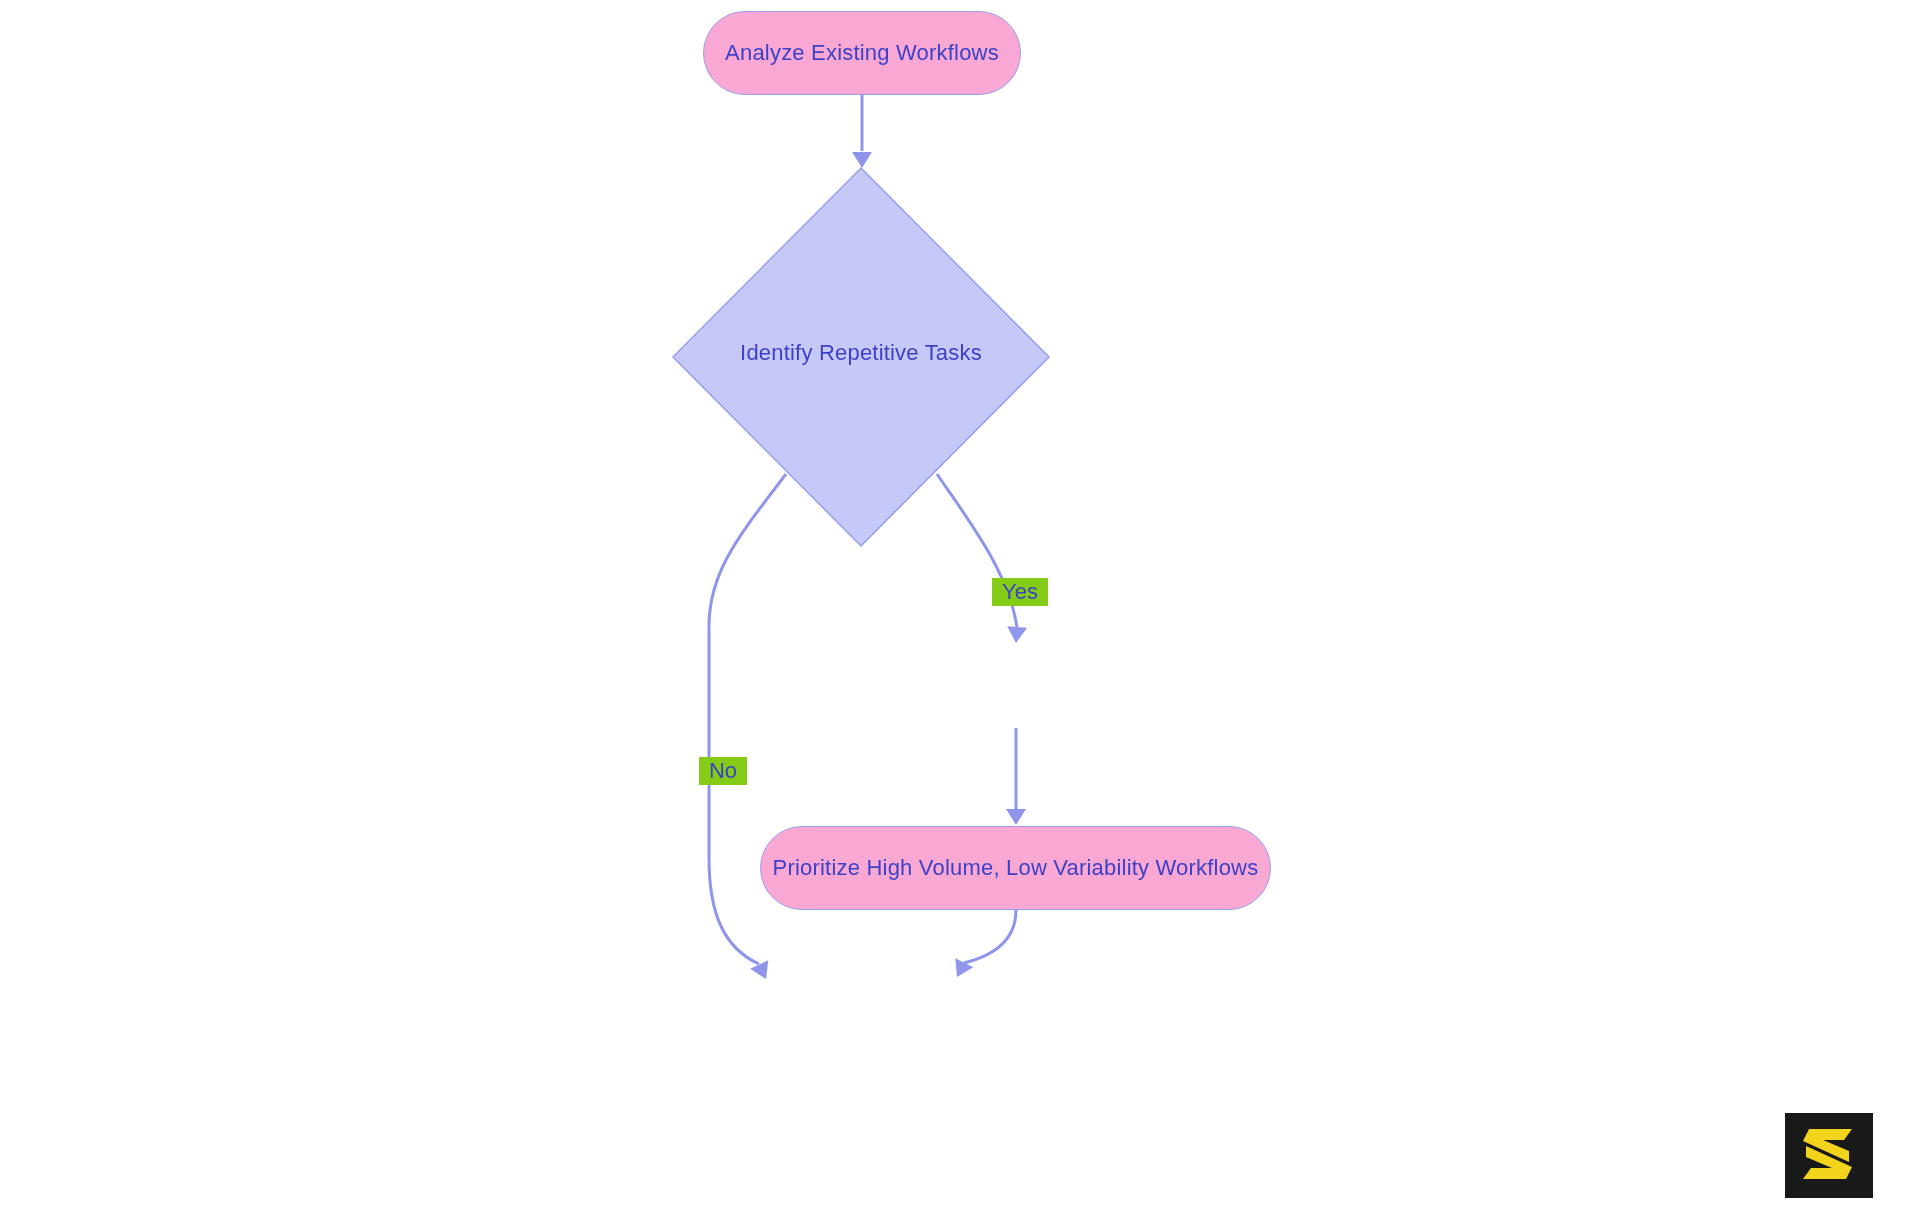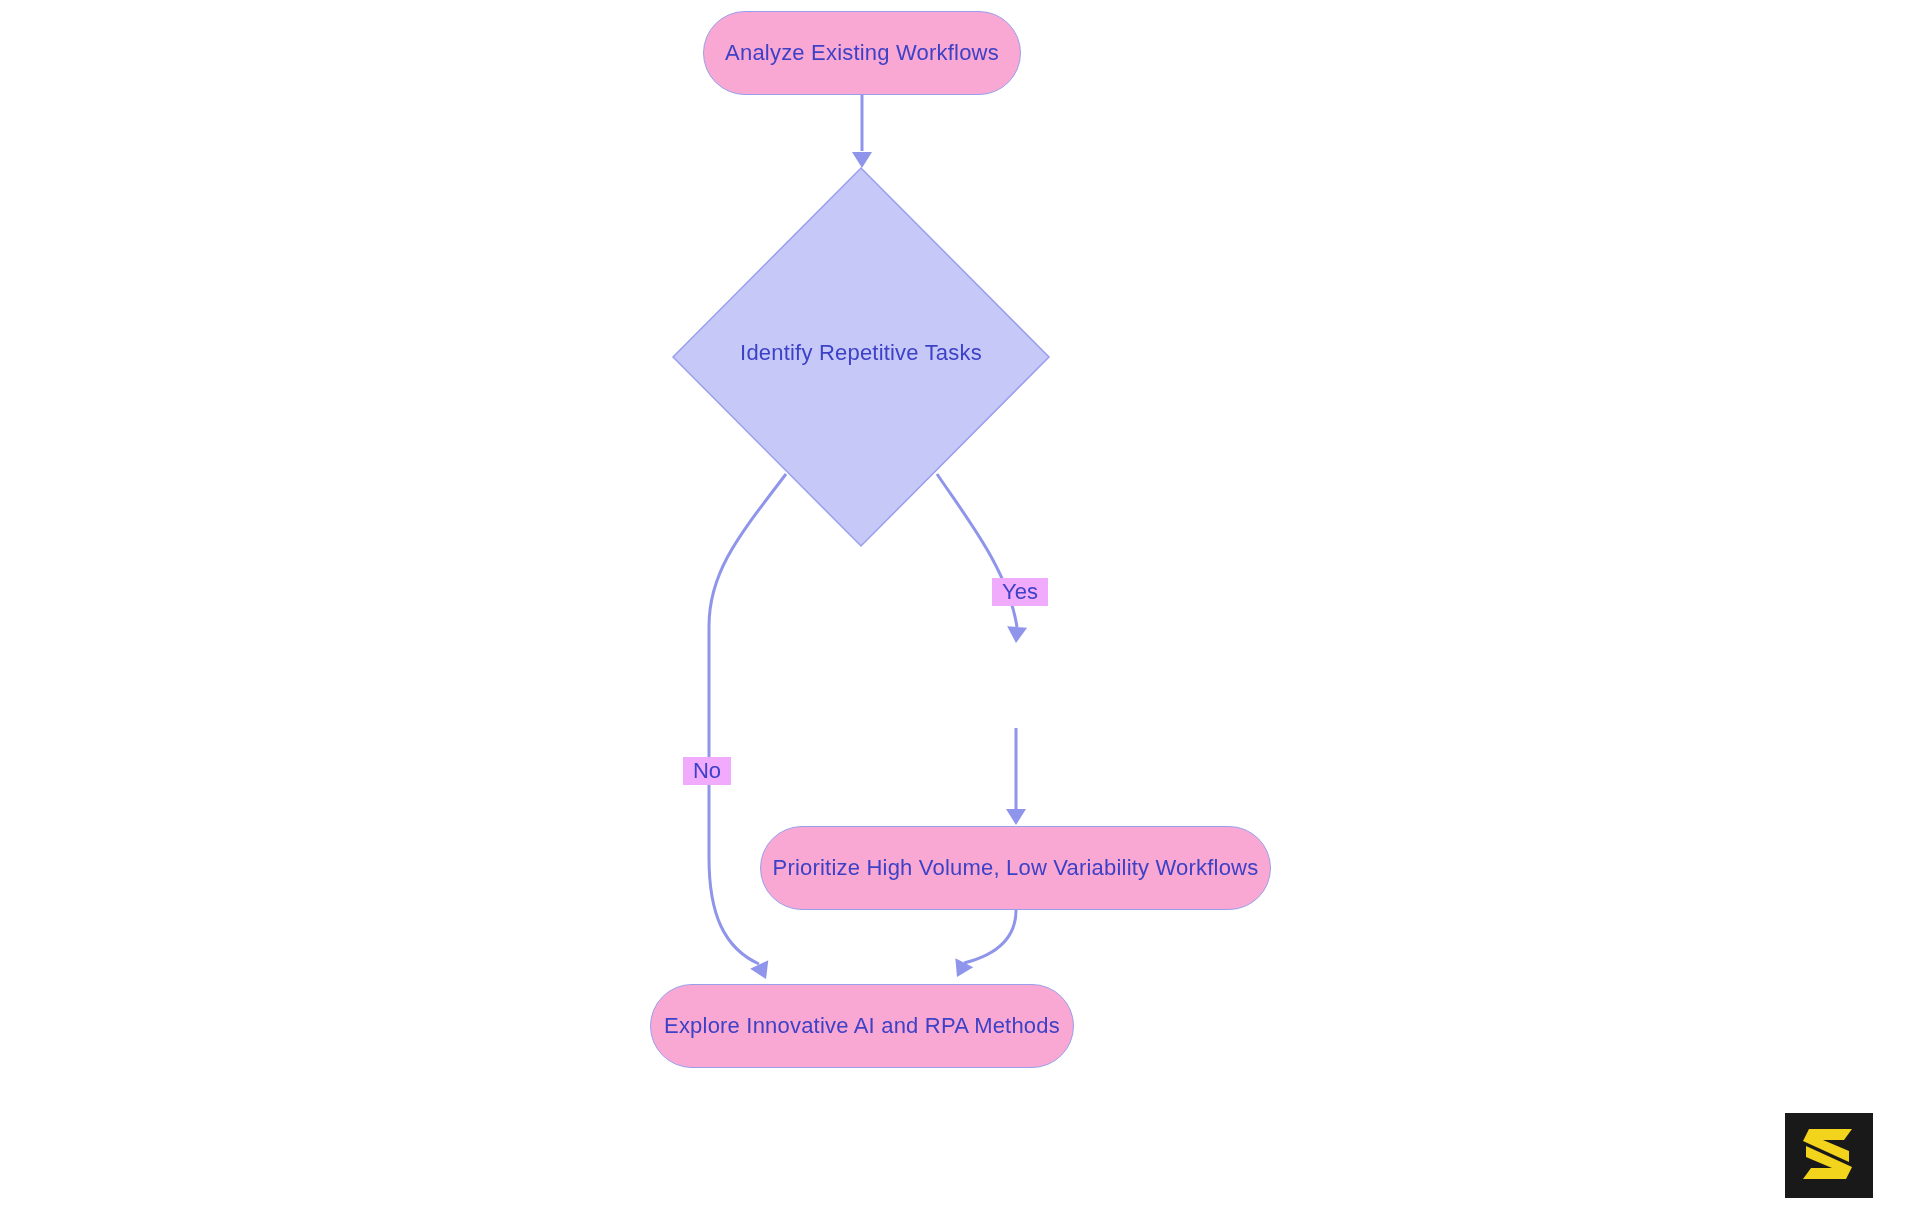--- a/index.html
+++ b/index.html
@@ -47,21 +47,21 @@
     align-items: flex-start;
     justify-content: center;
     text-align: center;
     color: #3d41c6;
     font-size: 22px;
     letter-spacing: 0.2px;
     background: transparent;
   }
   .edge-label {
     position: absolute;
-    background: #f0abfc;
+    background: #84cc16;
     color: #3d41c6;
     font-size: 22px;
     padding: 1px 4px;
     text-align: center;
   }
   .watermark {
     position: absolute;
     left: 1785px; top: 1113px;
     width: 88px; height: 85px;
     background: #191919;
@@ -102,27 +102,24 @@
 
   <div class="diamond-label" style="left:673px; top:340px; width:376px; height:34px;">
     <span>Identify Repetitive Tasks</span>
   </div>
 
 
   <div class="node" style="left:760px; top:826px; width:511px; height:84px;">
     <span>Prioritize High Volume, Low Variability Workflows</span>
   </div>
 
-  <div class="node" style="left:650px; top:984px; width:424px; height:84px;">
-    <span>Explore Innovative AI and RPA Methods</span>
-  </div>
 
   <div class="edge-label" style="left:992px; top:578px; width:48px;">Yes</div>
 
-  <div class="edge-label" style="left:683px; top:757px; width:40px;">No</div>
+  <div class="edge-label" style="left:699px; top:757px; width:40px;">No</div>
 
   <div class="watermark">
     <svg class="s-glyph" width="88" height="85" viewBox="0 0 88 85" xmlns="http://www.w3.org/2000/svg">
       <polygon fill="#f2d41d" points="24,16 67,16 59,27 38,27 64,38 64,49 18,28"></polygon>
       <polygon fill="#f2d41d" points="61,66 18,66 26,55 47,55 21,44 21,33 67,54"></polygon>
     </svg>
   </div>
 
 </div>
 

